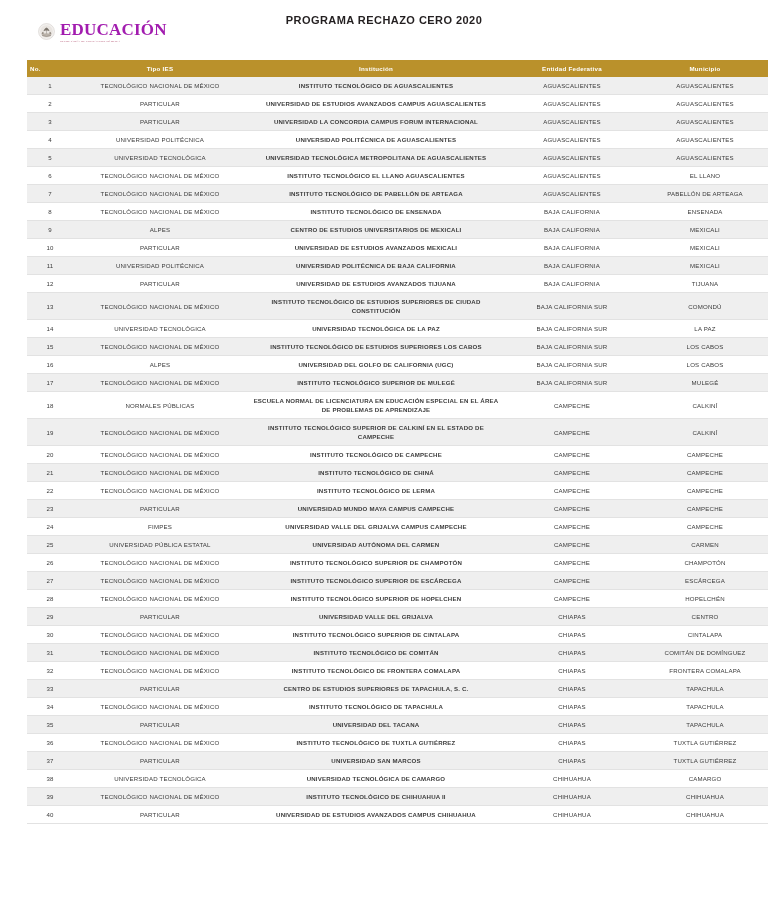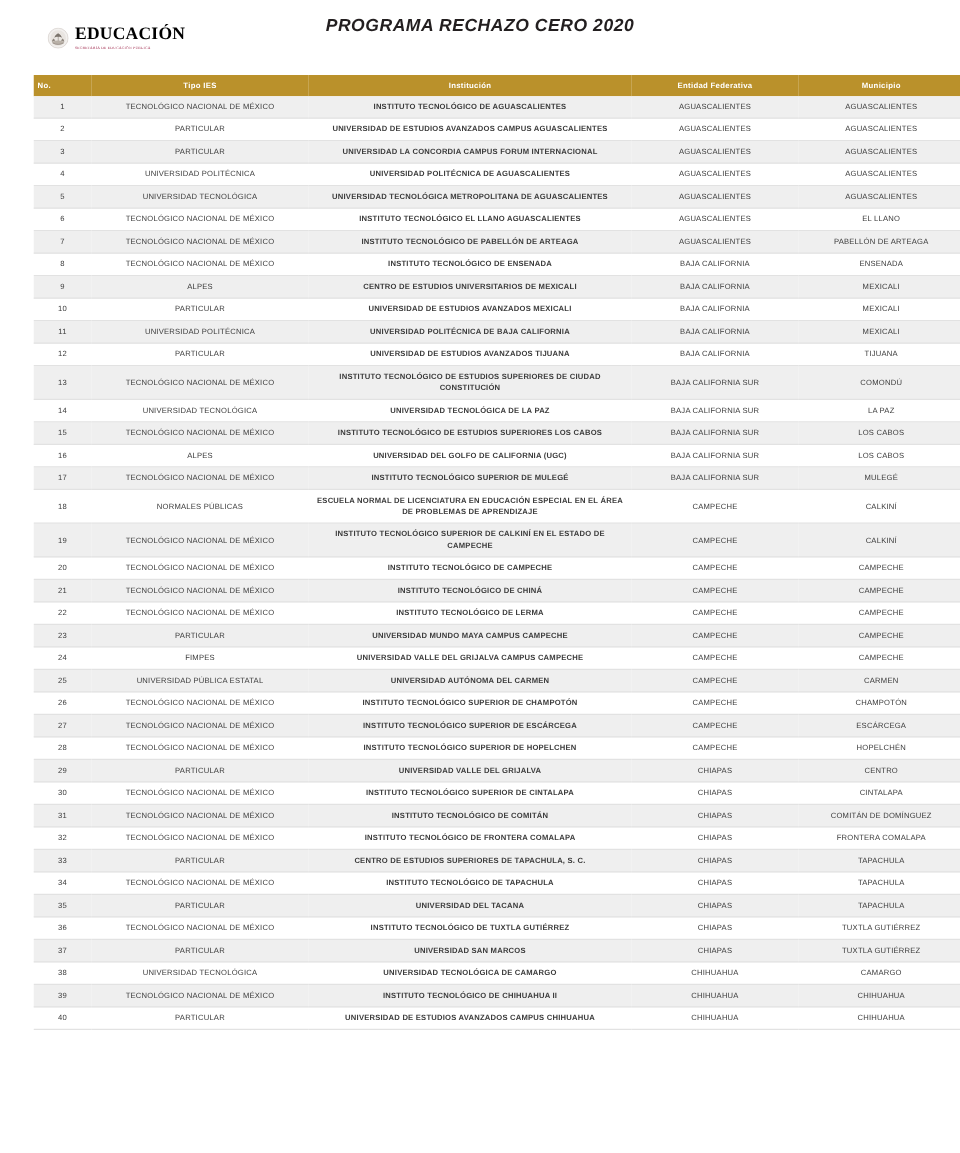--- a/index.html
+++ b/index.html
@@ -42,47 +42,46 @@
   }
   .brand-text {
     display: flex;
     flex-direction: column;
     justify-content: center;
     line-height: 1;
   }
   .brand-title {
     font-family: "Liberation Serif", serif;
     font-weight: bold;
-    font-size: 14px;
+    font-size: 17px;
     letter-spacing: 0.2px;
-    color: #000000;
+    color: #a21caf;
   }
   .brand-sub {
     font-family: "Liberation Serif", serif;
     font-size: 2.9px;
     letter-spacing: 0.25px;
     color: #9D2449;
     margin-top: 1.5px;
     white-space: nowrap;
   }
 
   .title-block {
     position: absolute;
     left: 0;
     right: 0;
     top: 13px;
     text-align: center;
   }
   .title-line {
-    font-size: 14px;
+    font-size: 11px;
     font-weight: bold;
     letter-spacing: 0.45px;
     color: #231f20;
     line-height: 15px;
-    font-style: italic;
   }
 
   
   .table-wrap {
     position: absolute;
     left: 27px;
     top: 60px;
     width: 714px;
   }
   table.data {

